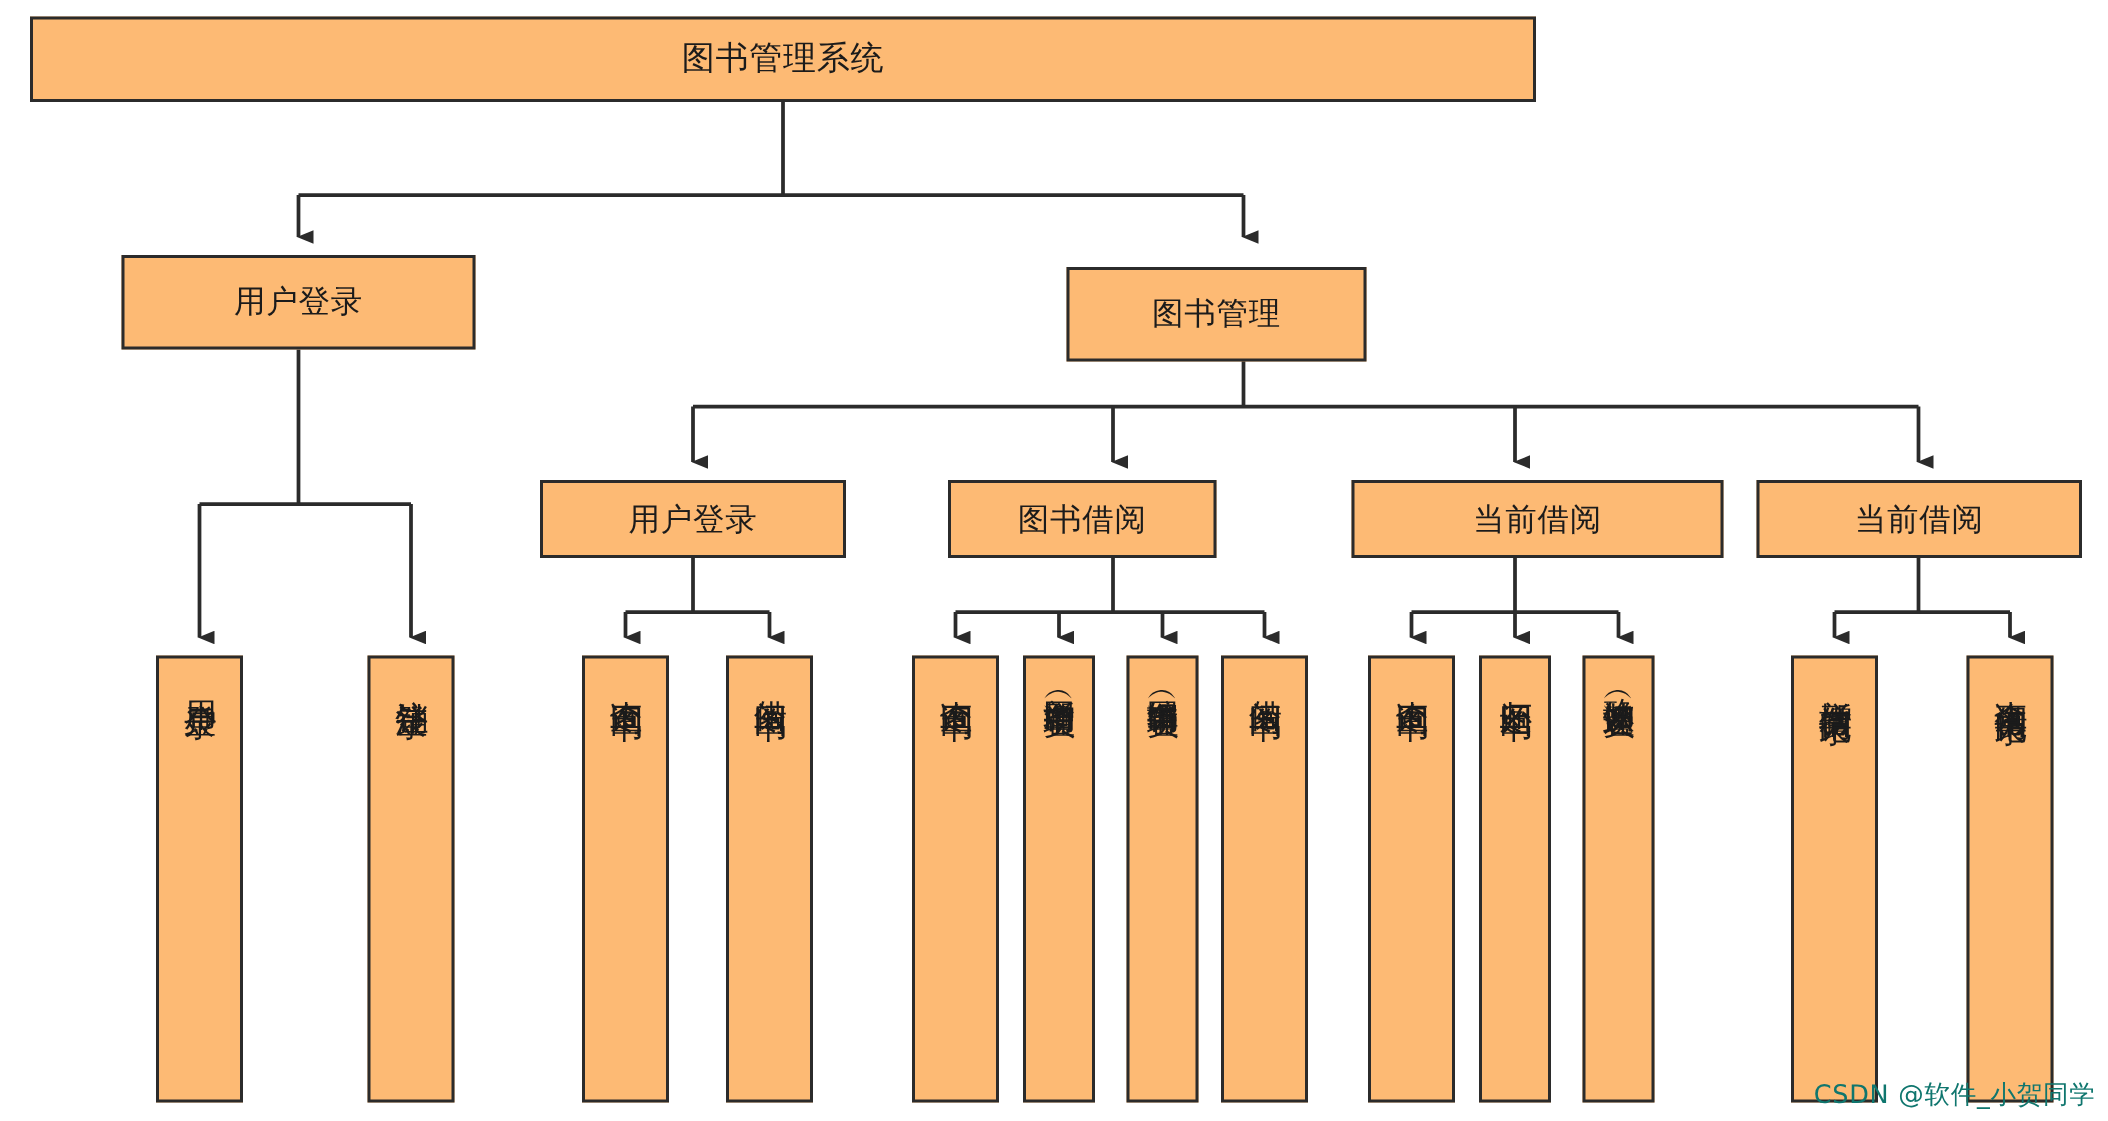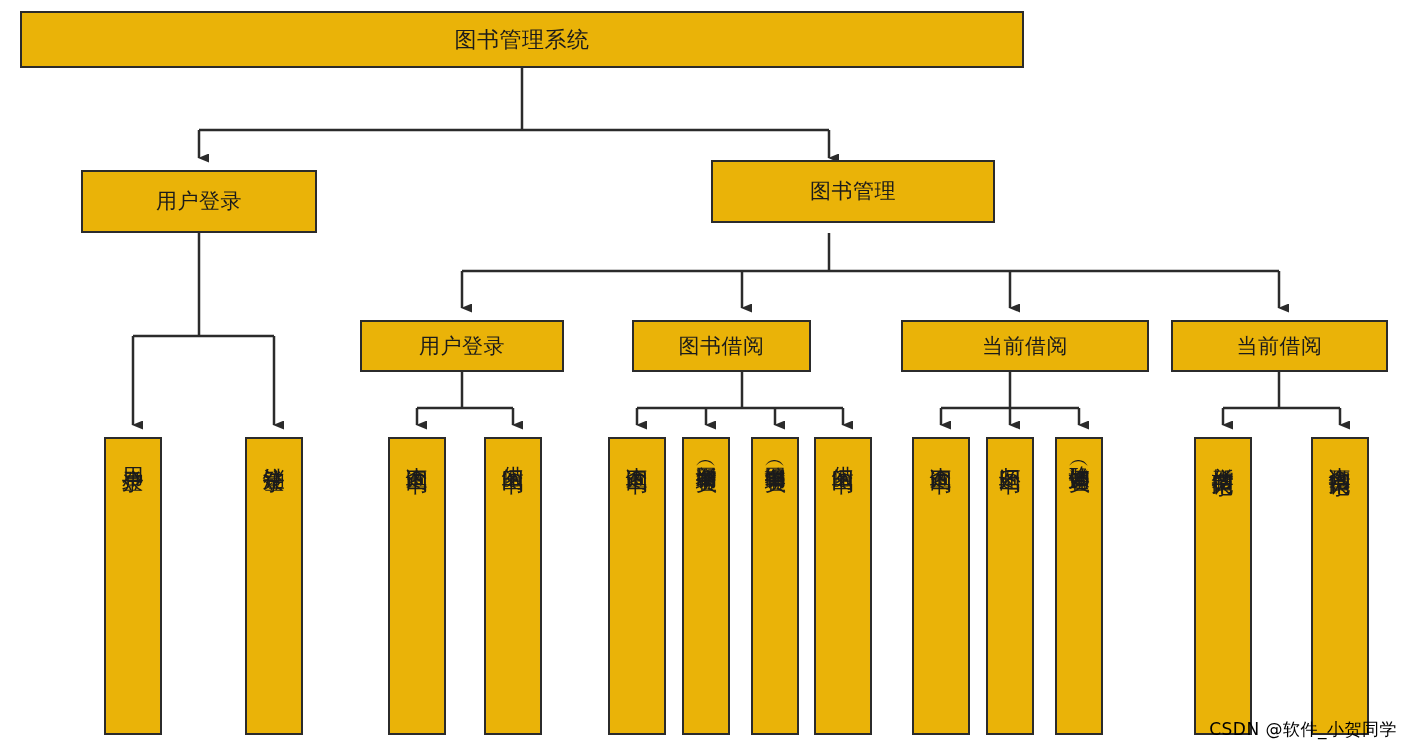--- a/index.html
+++ b/index.html
@@ -16,21 +16,21 @@
   }
   svg#wires{
     position:absolute;
     left:0; top:0;
     width:1405px; height:747px;
     pointer-events:none;
   }
   .node{
     position:absolute;
     box-sizing:border-box;
-    background:#eab308;
+    background:#fdba74;
     border:2.5px solid #2b2b2b;
     display:flex;
     align-items:center;
     justify-content:center;
     color:#1b1b1b;
     z-index:2;
   }
   .node .lbl{
     display:block;
     text-align:center;
@@ -60,21 +60,21 @@
   }
   .node.v.tight .lbl{
     font-size:21px;
     letter-spacing:1px;
   }
   .watermark{
     position:absolute;
     right:8px;
     bottom:6px;
     font-size:17px;
-    color:#000000;
+    color:#0f766e;
     letter-spacing:0.5px;
     white-space:nowrap;
     z-index:5;
   }
 </style>
 </head>
 <body>
 
 <div id="stage">
 
@@ -128,21 +128,21 @@
     </g>
   </svg>
 
   <div class="node h root" style="left:20px; top:11px; width:1004px; height:57px;">
     <span class="lbl">图书管理系统</span>
   </div>
 
   <div class="node h" style="left:81px; top:170px; width:236px; height:63px;">
     <span class="lbl">用户登录</span>
   </div>
-  <div class="node h" style="left:711px; top:160px; width:284px; height:63px;">
+  <div class="node h" style="left:711px; top:178px; width:200px; height:63px;">
     <span class="lbl">图书管理</span>
   </div>
 
   <div class="node h" style="left:360px; top:320px; width:204px; height:52px;">
     <span class="lbl">用户登录</span>
   </div>
   <div class="node h" style="left:632px; top:320px; width:179px; height:52px;">
     <span class="lbl">图书借阅</span>
   </div>
   <div class="node h" style="left:901px; top:320px; width:248px; height:52px;">

